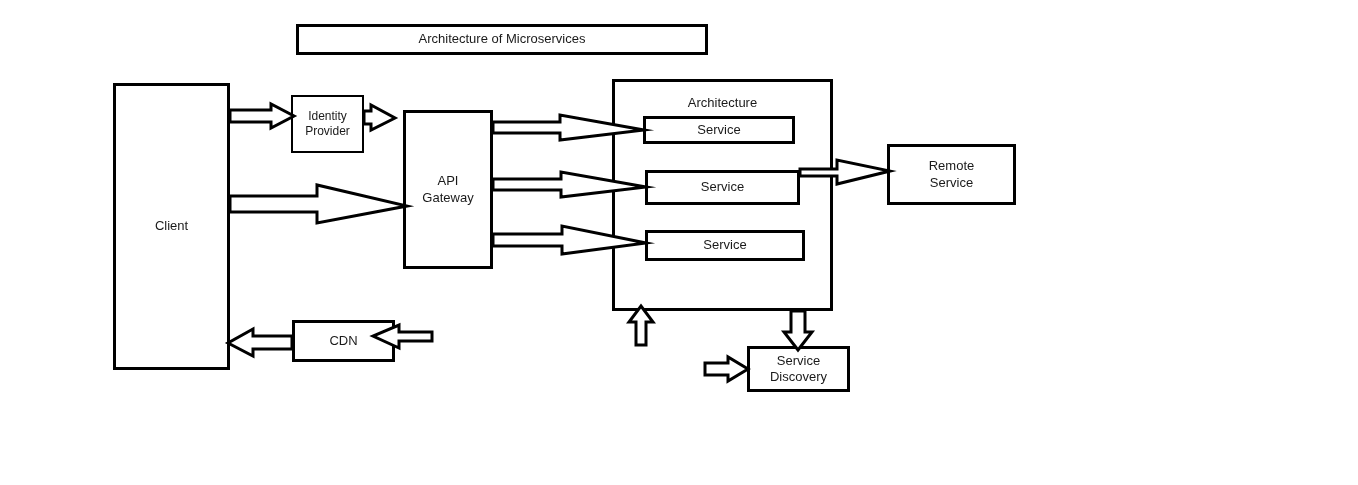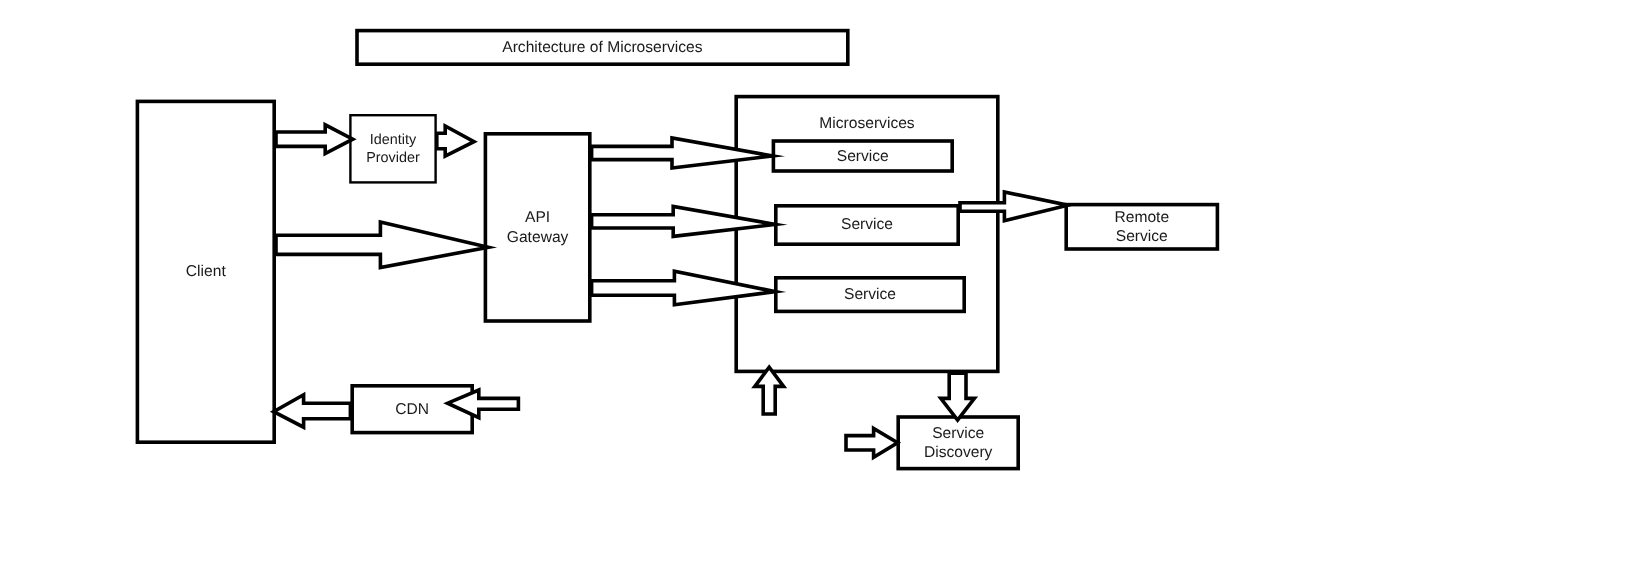--- a/index.html
+++ b/index.html
@@ -73,34 +73,34 @@
     <span>Identity
 Provider</span>
   </div>
 
   <div class="node" style="left:403px; top:83px; width:90px; height:159px; white-space:pre-line;margin-top:27px;">
     <span>API
 Gateway</span>
   </div>
 
   <div class="node container" style="left:612px; top:79px; width:221px; height:232px;">
-    <span>Microservices</span>
+    <span>Architecture</span>
   </div>
 
   <div class="node" style="left:643px; top:116px; width:152px; height:28px;">
     <span>Service</span>
   </div>
   <div class="node" style="left:645px; top:170px; width:155px; height:35px;">
     <span>Service</span>
   </div>
   <div class="node" style="left:645px; top:230px; width:160px; height:31px;">
     <span>Service</span>
   </div>
 
-  <div class="node" style="left:887px; top:144px; width:129px; height:40px; white-space:pre-line;margin-top:25px;">
+  <div class="node" style="left:887px; top:144px; width:129px; height:61px; white-space:pre-line;">
     <span>Remote
 Service</span>
   </div>
 
   <div class="node" style="left:292px; top:320px; width:103px; height:42px;">
     <span>CDN</span>
   </div>
 
 
 

